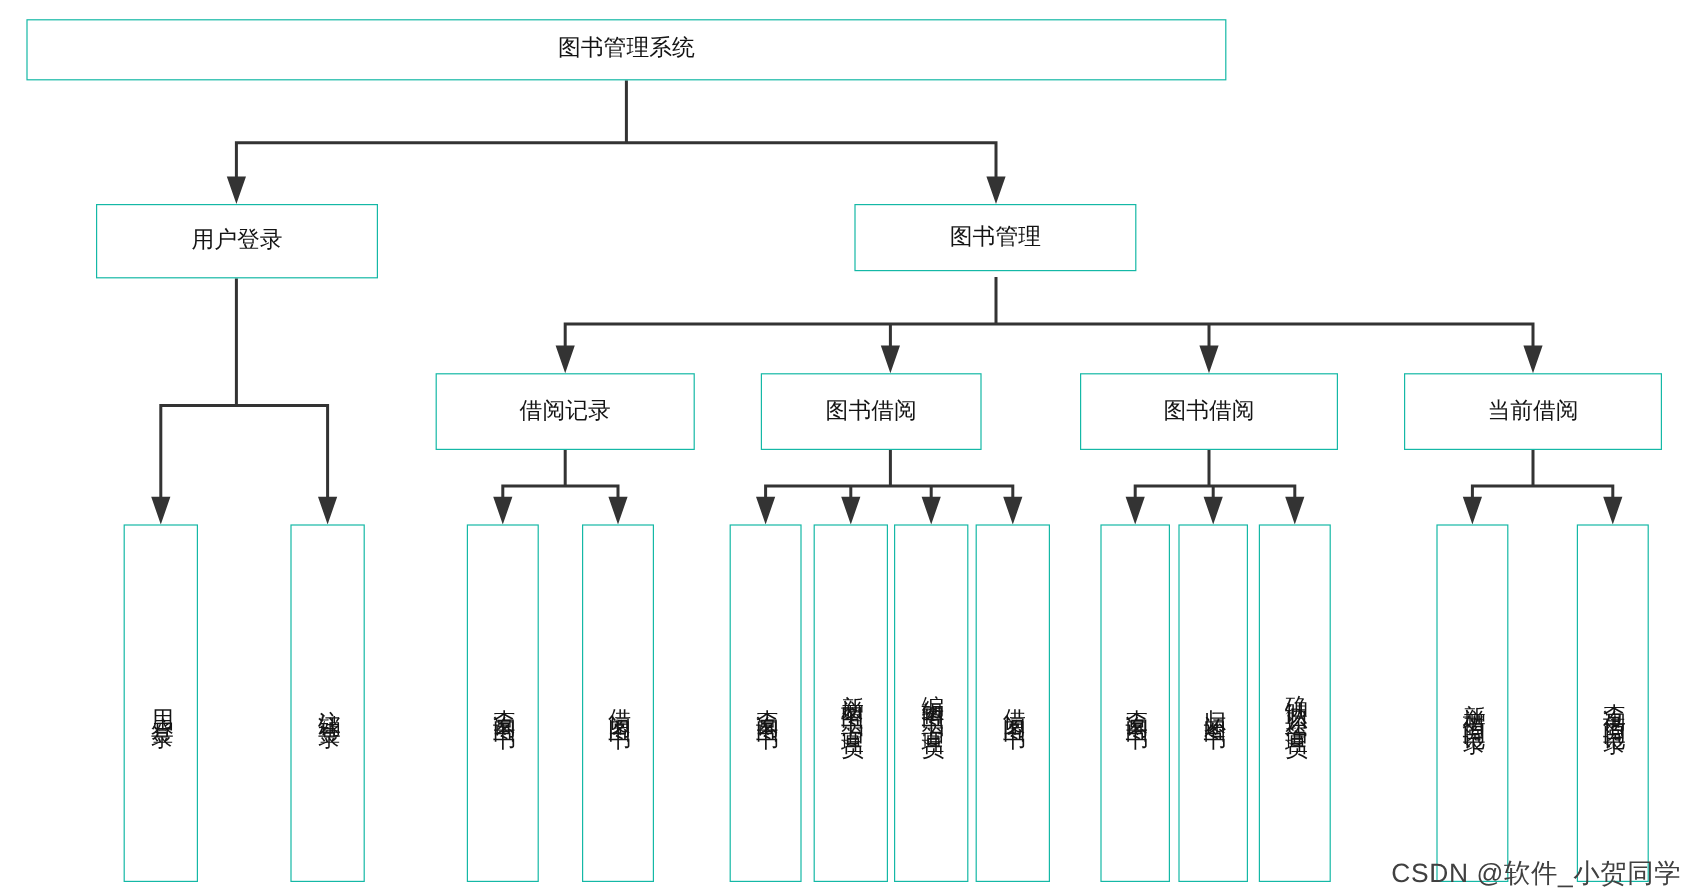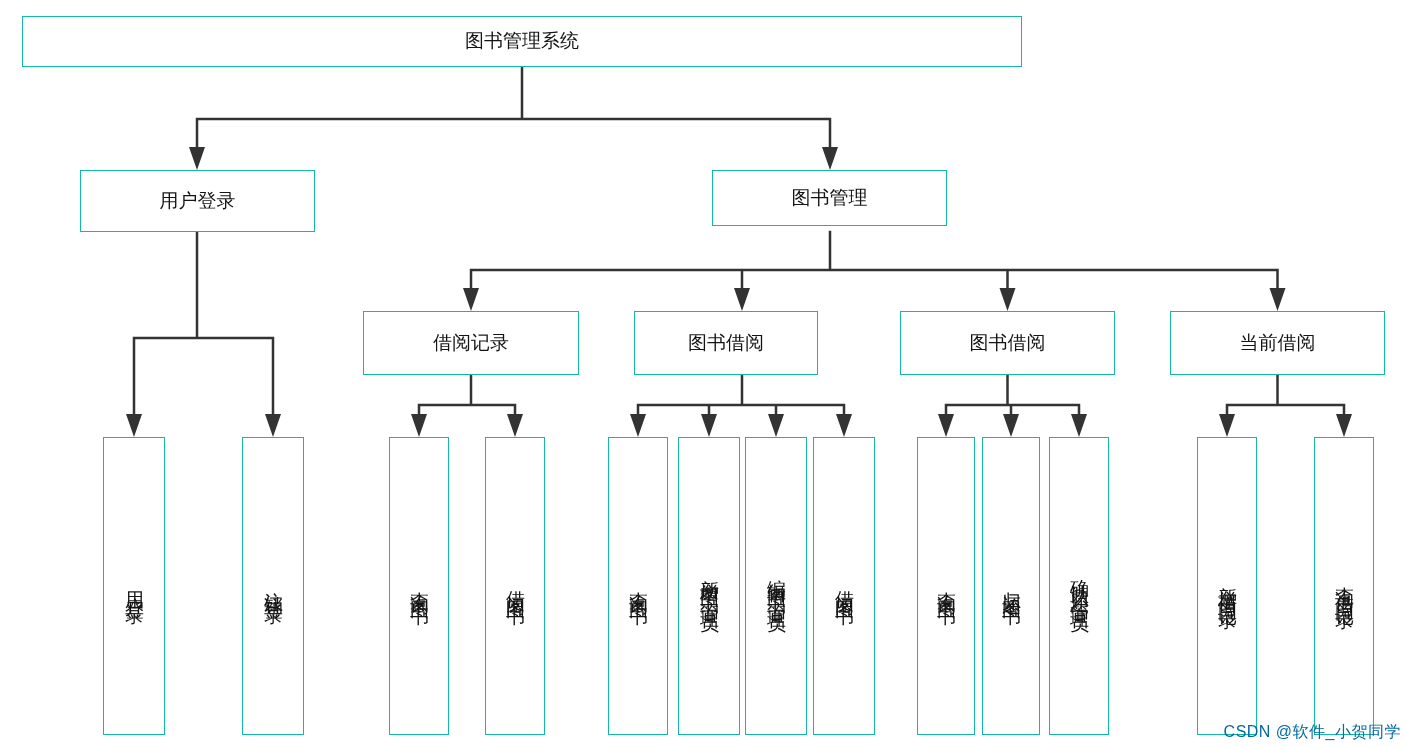--- a/index.html
+++ b/index.html
@@ -34,22 +34,22 @@
     writing-mode: vertical-rl;
     text-orientation: mixed;
     letter-spacing: 5px;
     font-size: 19px;
   }
   .watermark {
     position: absolute;
     right: 4px;
     bottom: 4px;
     z-index: 3;
-    font-size: 16px;
-    color: #0369a1;
+    font-size: 22px;
+    color: #404040;
     letter-spacing: 0.5px;
     white-space: nowrap;
   }
 
   
   #root-box   { left: 22px;  top: 16px;  width: 1000px; height: 51px; }
 
   #l2-a { left: 80px;  top: 170px; width: 235px; height: 62px; }
   #l2-b { left: 712px; top: 170px; width: 235px; height: 56px; }
 

